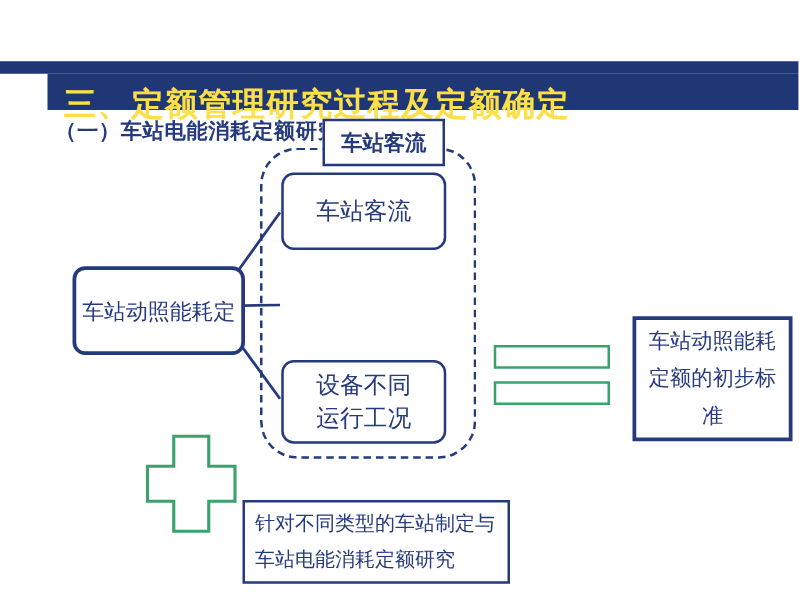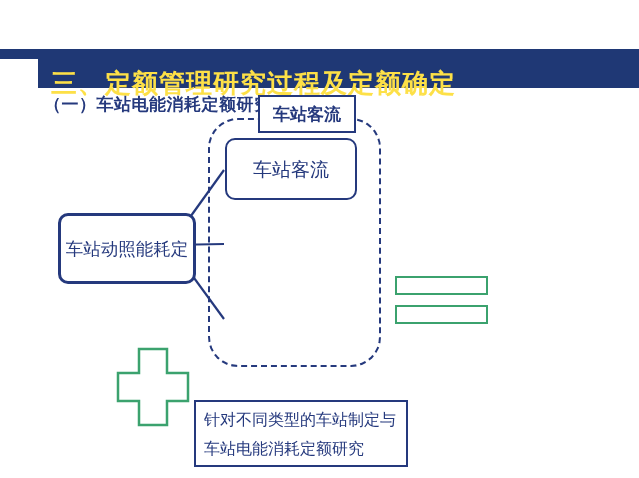--- a/index.html
+++ b/index.html
@@ -92,23 +92,29 @@
 
   <div class="dashed-rect"></div>
 
   <div class="history-box">车站客流</div>
 
   <div class="node left-box">
     <div class="ln">车站动照能耗定</div>
   </div>
 
   <div class="node factor factor-1">车站客流</div>
+  <div class="node factor factor-3">设备不同运行工况</div>
 
   <div class="eq-bar b1"></div>
   <div class="eq-bar b2"></div>
 
+  <div class="result-box">
+    <div class="ln">车站动照能耗</div>
+    <div class="ln">定额的初步标</div>
+    <div class="ln">准</div>
+  </div>
 
   <div class="constraint-box">
     <div class="ln">针对不同类型的车站制定与</div>
     <div class="ln">车站电能消耗定额研究</div>
   </div>
 
 </div>
 
 </body></html>

